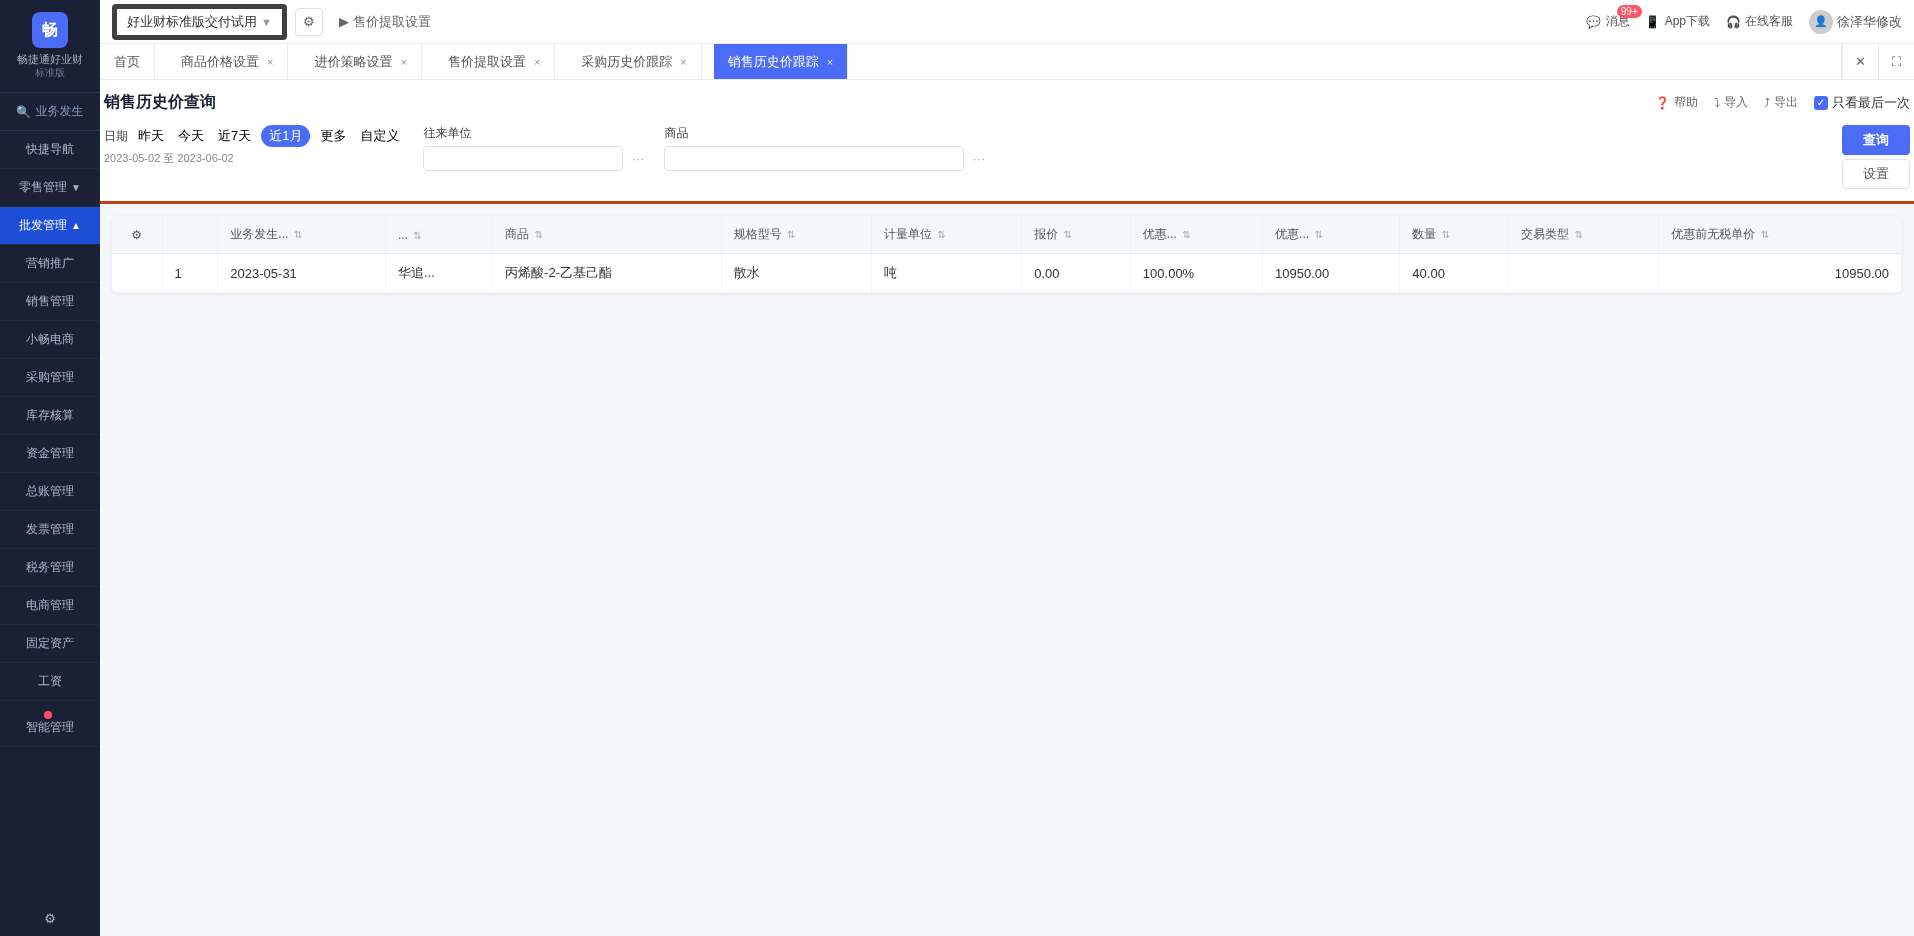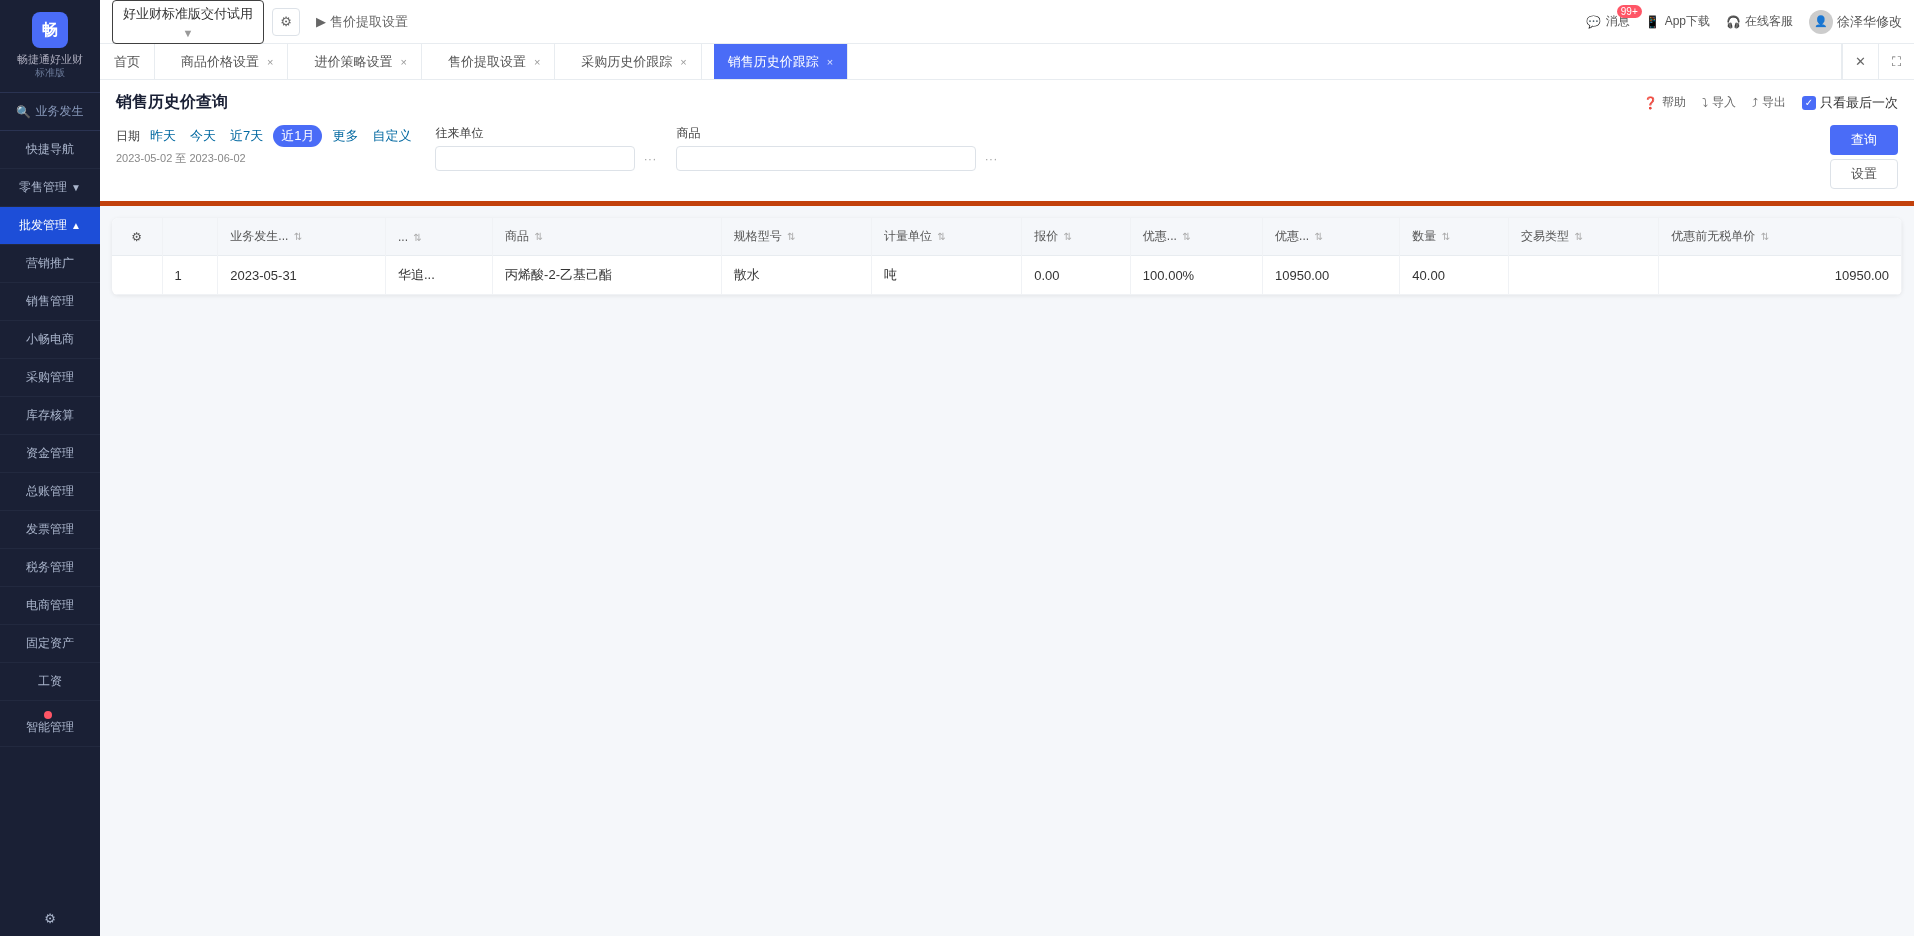--- a/index.html
+++ b/index.html
@@ -81,23 +81,23 @@
       background: #fff;
       border-bottom: 1px solid #e8ecf0;
       display: flex;
       align-items: center;
       padding: 0 12px;
       height: 44px;
       gap: 8px;
     }
     .topbar-selector {
       display: flex; align-items: center; gap: 4px;
-      border: 1px solid #404040; border-radius: 4px;
+      border: 5px solid #404040; border-radius: 4px;
       padding: 4px 10px; font-size: 13px; cursor: pointer;
-      background: #fff; color: #333; flex-direction: column;
+      background: #fff; color: #333;
     }
     .topbar-selector .chevron { color: #999; font-size: 11px; }
     .topbar-gear {
       width: 28px; height: 28px; border: 1px solid #dde2e8; border-radius: 4px;
       display: flex; align-items: center; justify-content: center; cursor: pointer; color: #666;
     }
     .topbar-demo {
       display: flex; align-items: center; gap: 4px; color: #666; font-size: 13px; margin-left: 8px;
       cursor: pointer;
     }
@@ -152,22 +152,22 @@
     
     .page-content {
       flex: 1;
       display: flex;
       flex-direction: column;
       overflow: hidden;
       background: #f5f7fa;
     }
     .page-header {
       background: #fff;
-      padding: 12px 16px 0;
-      border-bottom: 5px solid #c2410c;
+      padding: 12px 4px 0;
+      border-bottom: 3px solid #c2410c;
     }
     .page-title-row {
       display: flex; align-items: center; justify-content: space-between;
       margin-bottom: 12px;
     }
     .page-title {
       font-size: 16px; font-weight: 600; color: #1a2035;
     }
     .page-title-actions {
       display: flex; align-items: center; gap: 16px;
@@ -188,41 +188,41 @@
       display: flex; align-items: flex-start; gap: 20px; padding-bottom: 12px;
     }
     .filter-group {
       display: flex; flex-direction: column; gap: 4px;
     }
     .filter-label { font-size: 12px; color: #404040; }
     .filter-dates {
       display: flex; align-items: center; gap: 6px; font-size: 13px;
     }
     .date-option {
-      color: #0369a1; cursor: pointer; padding: 2px 4px; border-radius: 4px;
+      color: #000000; cursor: pointer; padding: 2px 4px; border-radius: 4px;
     }
     .date-option.active {
       background: #4a6cf7; color: #fff; padding: 2px 8px; border-radius: 12px;
     }
     .date-range-text { font-size: 11px; color: #888; }
     .filter-input-group {
       display: flex; align-items: center; gap: 8px;
     }
     .filter-input {
       border: 1px solid #dde2e8; border-radius: 4px; padding: 4px 8px;
       font-size: 13px; color: #333; width: 200px; outline: none;
     }
     .filter-dots { color: #aaa; cursor: pointer; }
     .filter-actions {
       margin-left: auto;
       display: flex; flex-direction: column; gap: 4px;
     }
     .btn-query {
       background: #4a6cf7; color: #fff; border: none; border-radius: 4px;
-      padding: 6px 20px; font-size: 13px; cursor: pointer; white-space: nowrap;
+      padding: 6px 20px; font-size: 13px; cursor: pointer; white-space: nowrap; font-weight: bold;
     }
     .btn-settings {
       background: #fff; color: #555; border: 1px solid #dde2e8; border-radius: 4px;
       padding: 5px 20px; font-size: 13px; cursor: pointer; white-space: nowrap; text-align: center;
     }
 
     
     .table-area {
       flex: 1; overflow: auto; padding: 12px;
     }

